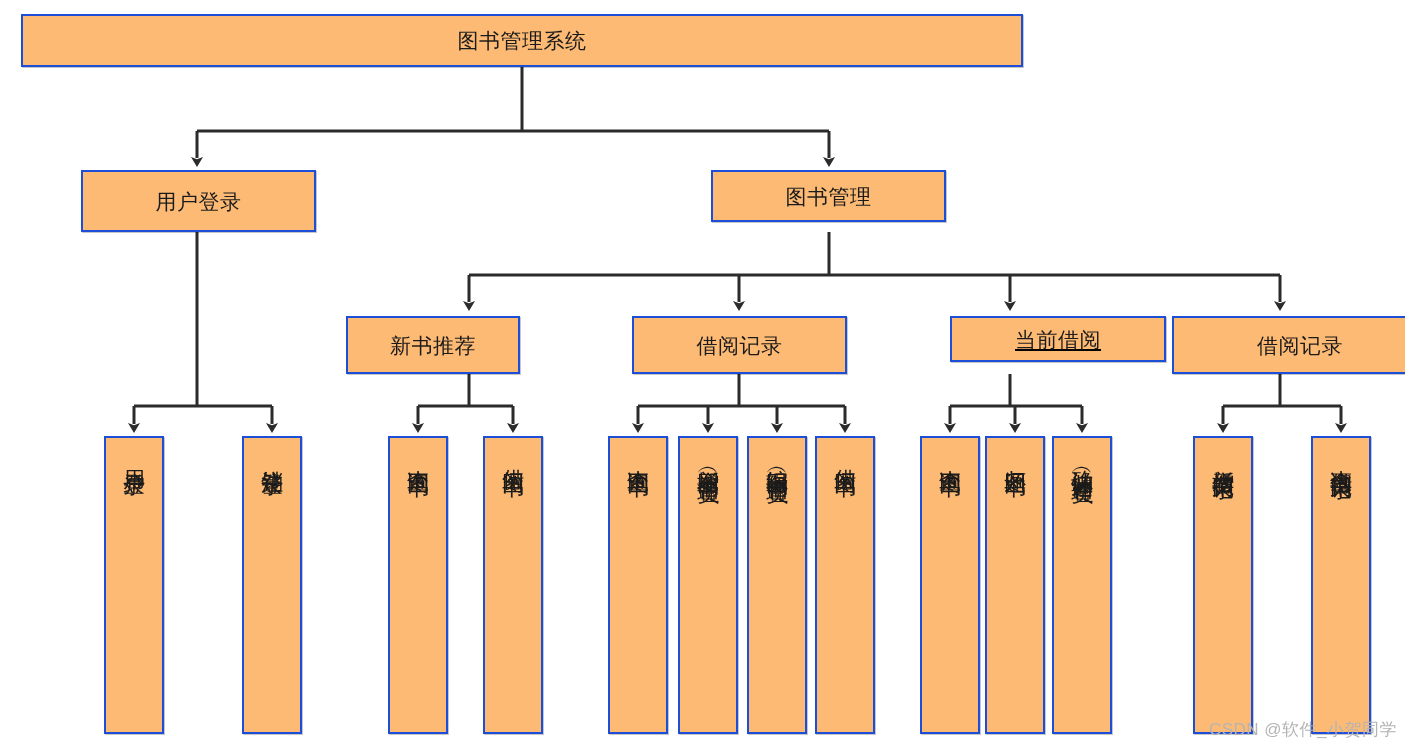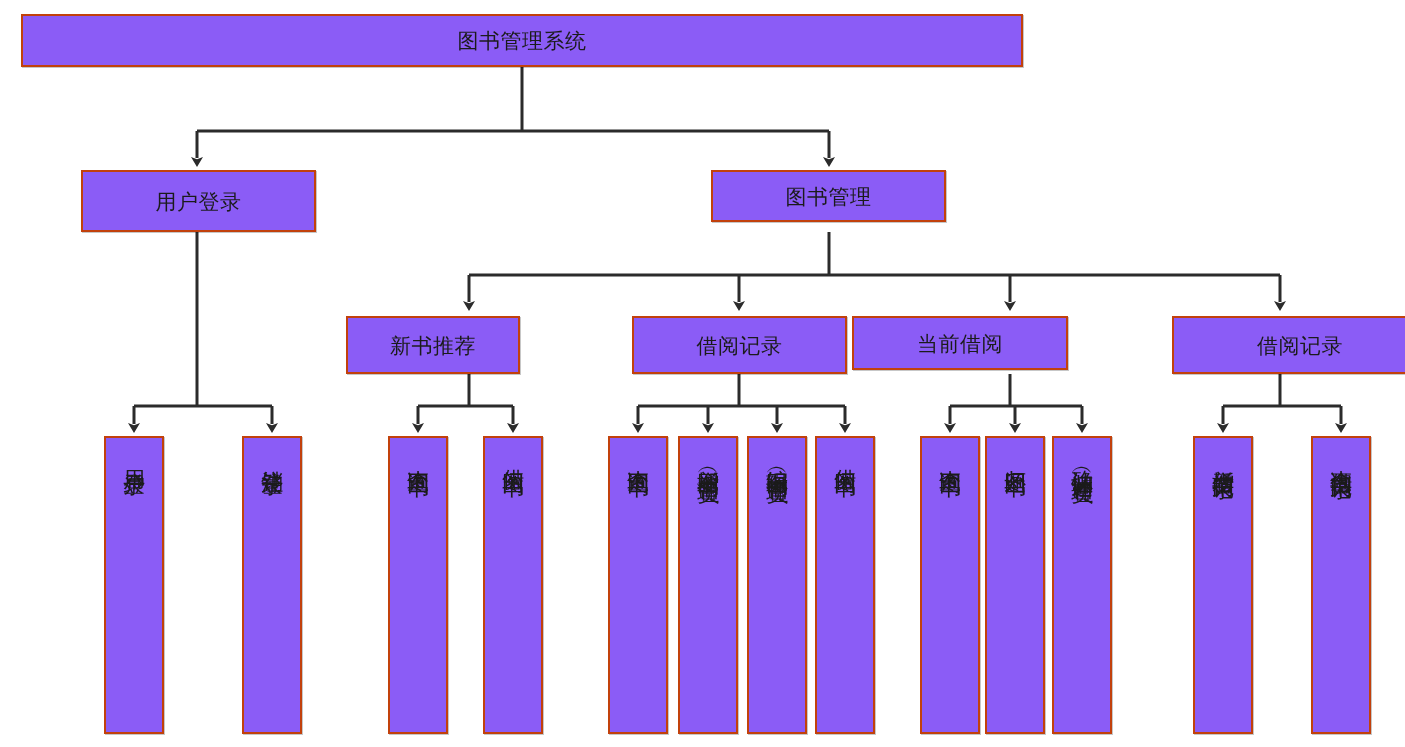--- a/index.html
+++ b/index.html
@@ -20,22 +20,22 @@
     position: absolute;
     left: 0;
     top: 0;
     width: 1405px;
     height: 747px;
     pointer-events: none;
   }
   .node {
     position: absolute;
     box-sizing: border-box;
-    background: #8b5cf6;
-    border: 2px solid #c2410c;
+    background: #fdba74;
+    border: 2px solid #1d4ed8;
     display: flex;
     align-items: center;
     justify-content: center;
     box-shadow: 1px 1px 0 rgba(0,0,0,0.22);
     z-index: 2;
   }
   .node .lbl {
     color: #1b1b1b;
     letter-spacing: 0.5px;
     white-space: nowrap;
@@ -135,21 +135,21 @@
   </div>
 
   <div class="node horizontal" style="left:346px; top:316px; width:174px; height:58px;align-items:center;">
     <span class="lbl">新书推荐</span>
   </div>
 
   <div class="node horizontal" style="left:632px; top:316px; width:215px; height:58px;">
     <span class="lbl">借阅记录</span>
   </div>
 
-  <div class="node horizontal" style="left:852px; top:316px; width:216px; height:54px;">
+  <div class="node horizontal" style="left:950px; top:316px; width:216px; height:46px;text-decoration:underline;">
     <span class="lbl">当前借阅</span>
   </div>
 
   <div class="node horizontal" style="left:1172px; top:316px; width:256px; height:58px;">
     <span class="lbl">借阅记录</span>
   </div>
 
   <div class="node vertical" style="left:104px; top:436px; width:60px; height:298px;">
     <span class="lbl">用户登录</span>
   </div>
@@ -187,14 +187,15 @@
     <span class="lbl">确认归还（管理员）</span>
   </div>
 
   <div class="node vertical" style="left:1193px; top:436px; width:60px; height:298px;">
     <span class="lbl">新增借阅记录</span>
   </div>
   <div class="node vertical" style="left:1311px; top:436px; width:60px; height:298px;">
     <span class="lbl">查询借阅记录</span>
   </div>
 
+  <div id="watermark">CSDN @软件_小贺同学</div>
 
 </div>
 
 </body></html>

